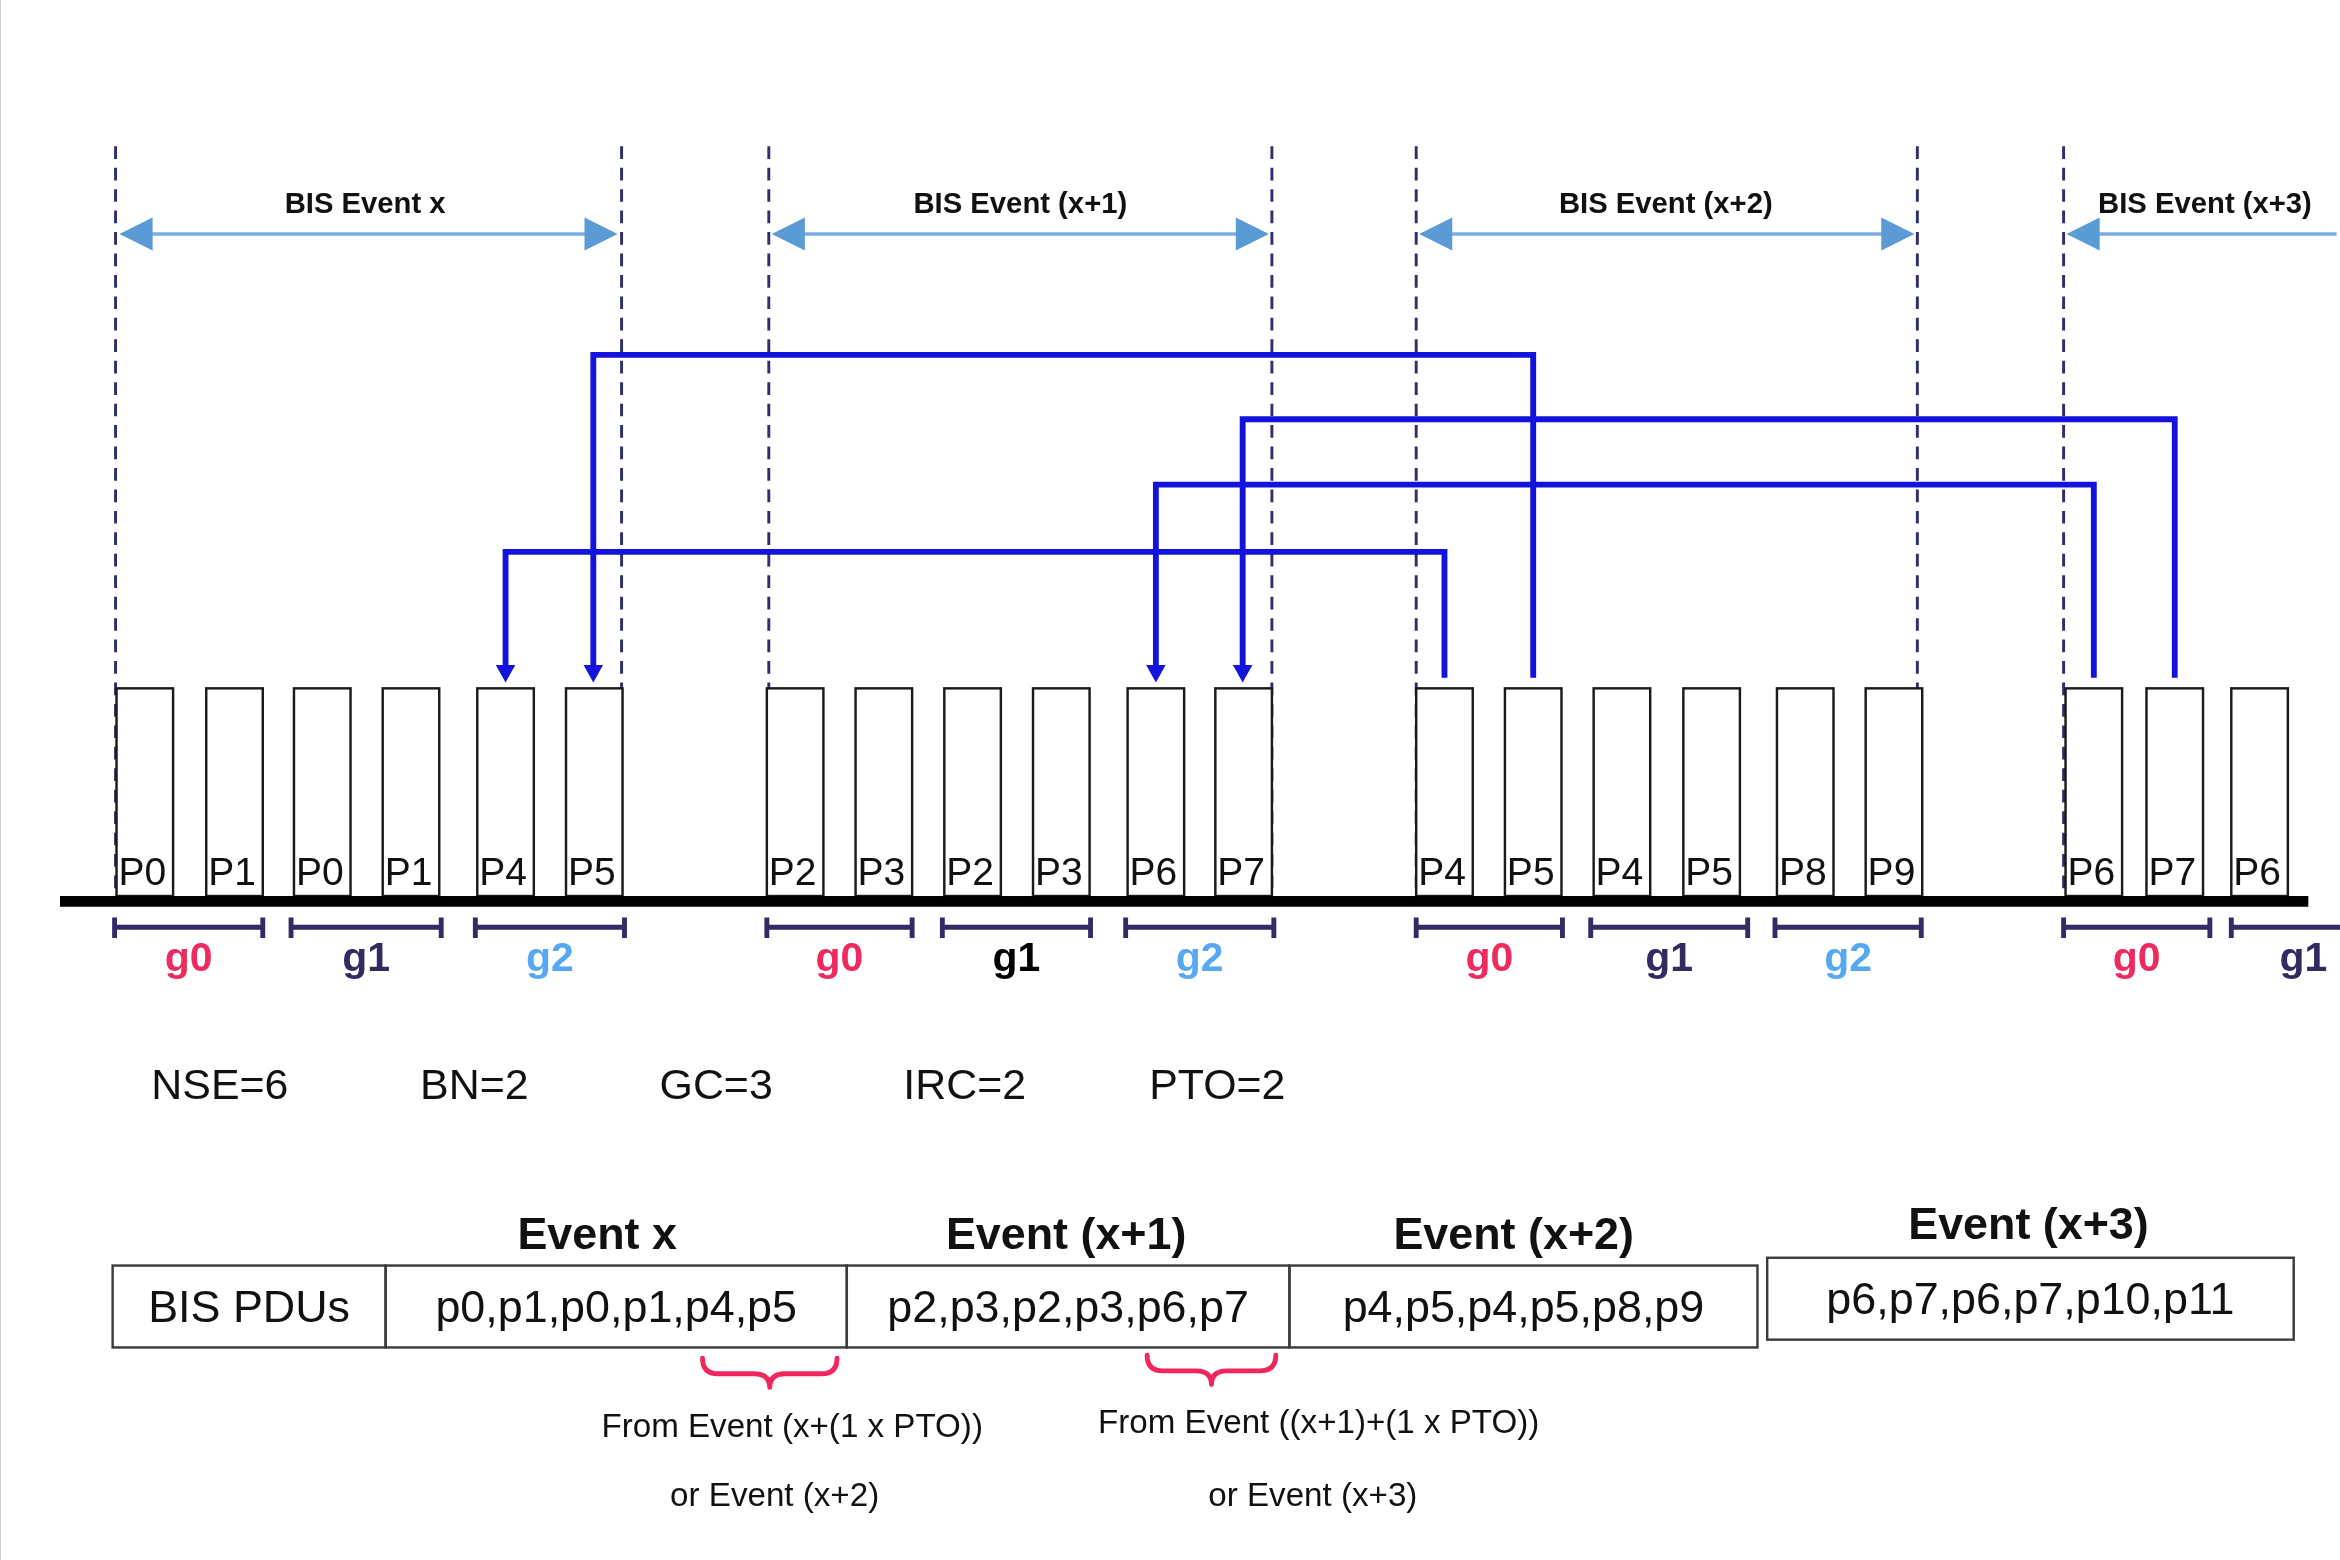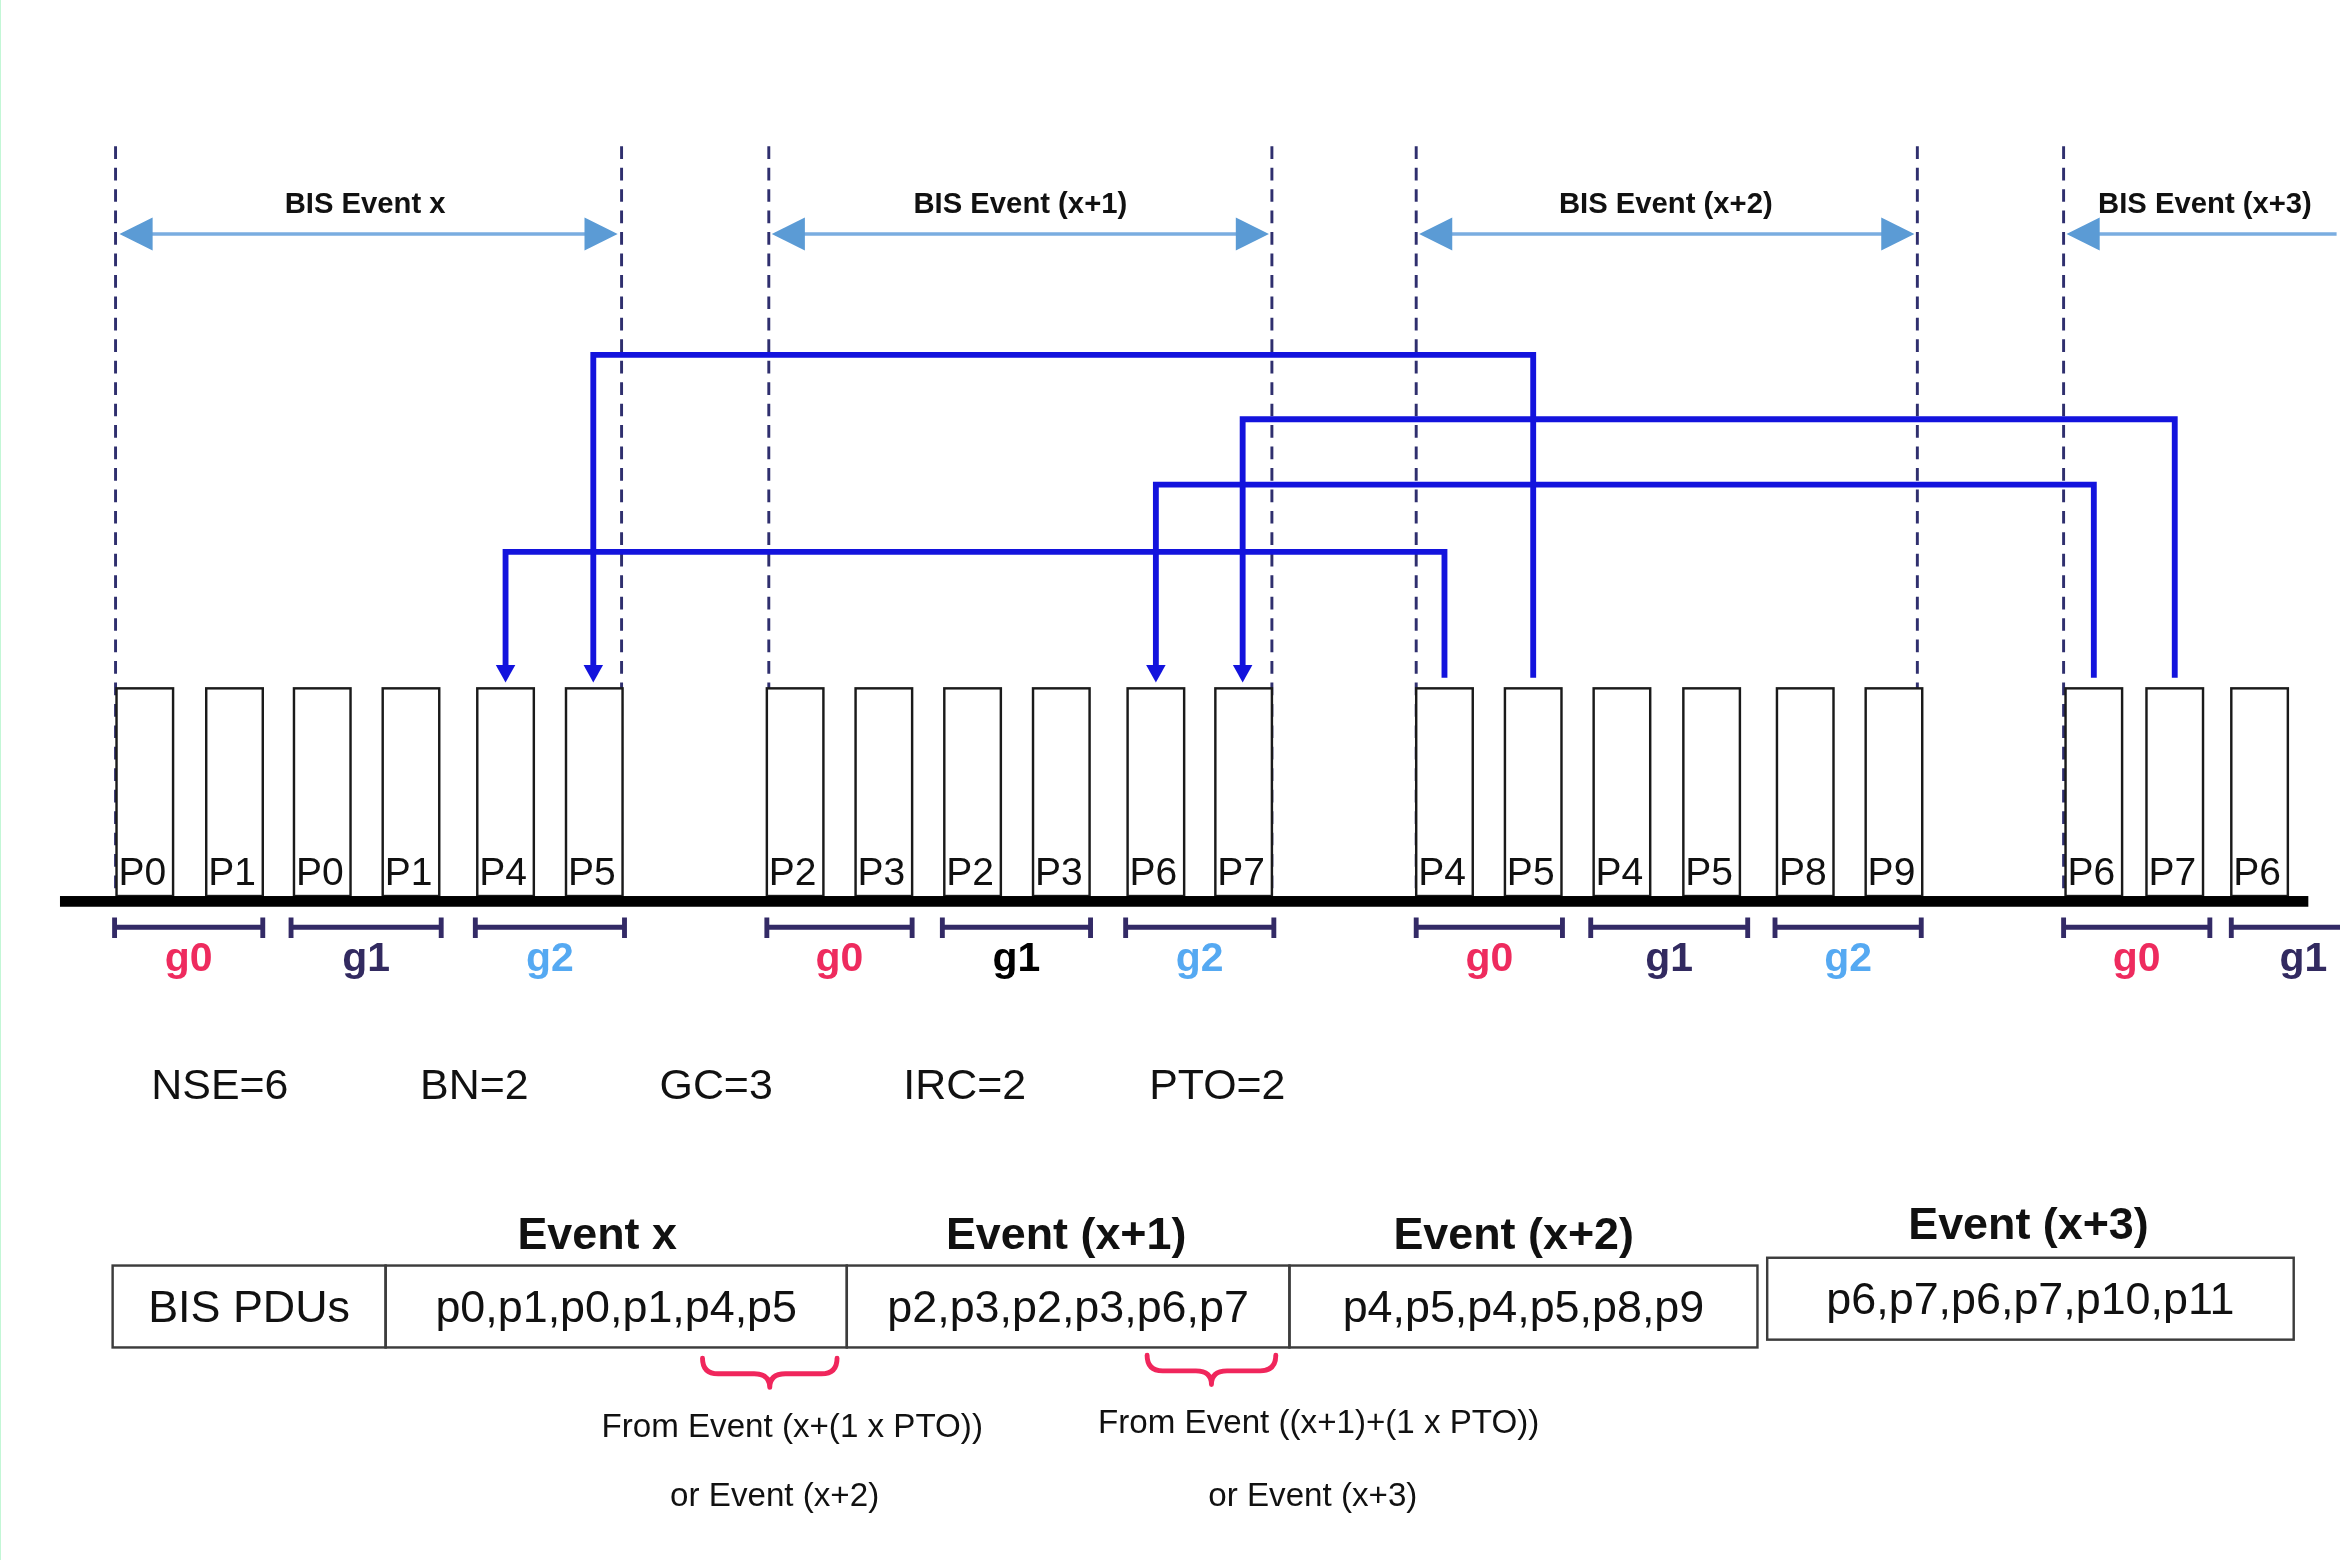--- a/index.html
+++ b/index.html
@@ -1,16 +1,16 @@
 <!DOCTYPE html>
 <html><head>
 <meta charset="utf-8">
 <style>
   html,body{margin:0;padding:0;background:#ffffff;}
-  .stage{position:relative;width:2341px;height:1560px;background:#86efac;overflow:hidden;}
+  .stage{position:relative;width:2341px;height:1560px;background:#a3a3a3;overflow:hidden;}
   svg{display:block;}
   text{font-family:"Liberation Sans", sans-serif;}
 </style>
 </head>
 <body>
 
 <div class="stage">
   <svg id="diagram" width="2341" height="1560" viewBox="0 0 2400 1600" xmlns="http://www.w3.org/2000/svg">
       <rect x="0" y="0" width="2400" height="1600" fill="#ffffff"></rect>
       <line x1="118" y1="150" x2="118" y2="919" stroke="#2f2f6e" stroke-width="3" stroke-dasharray="13 9"></line>

